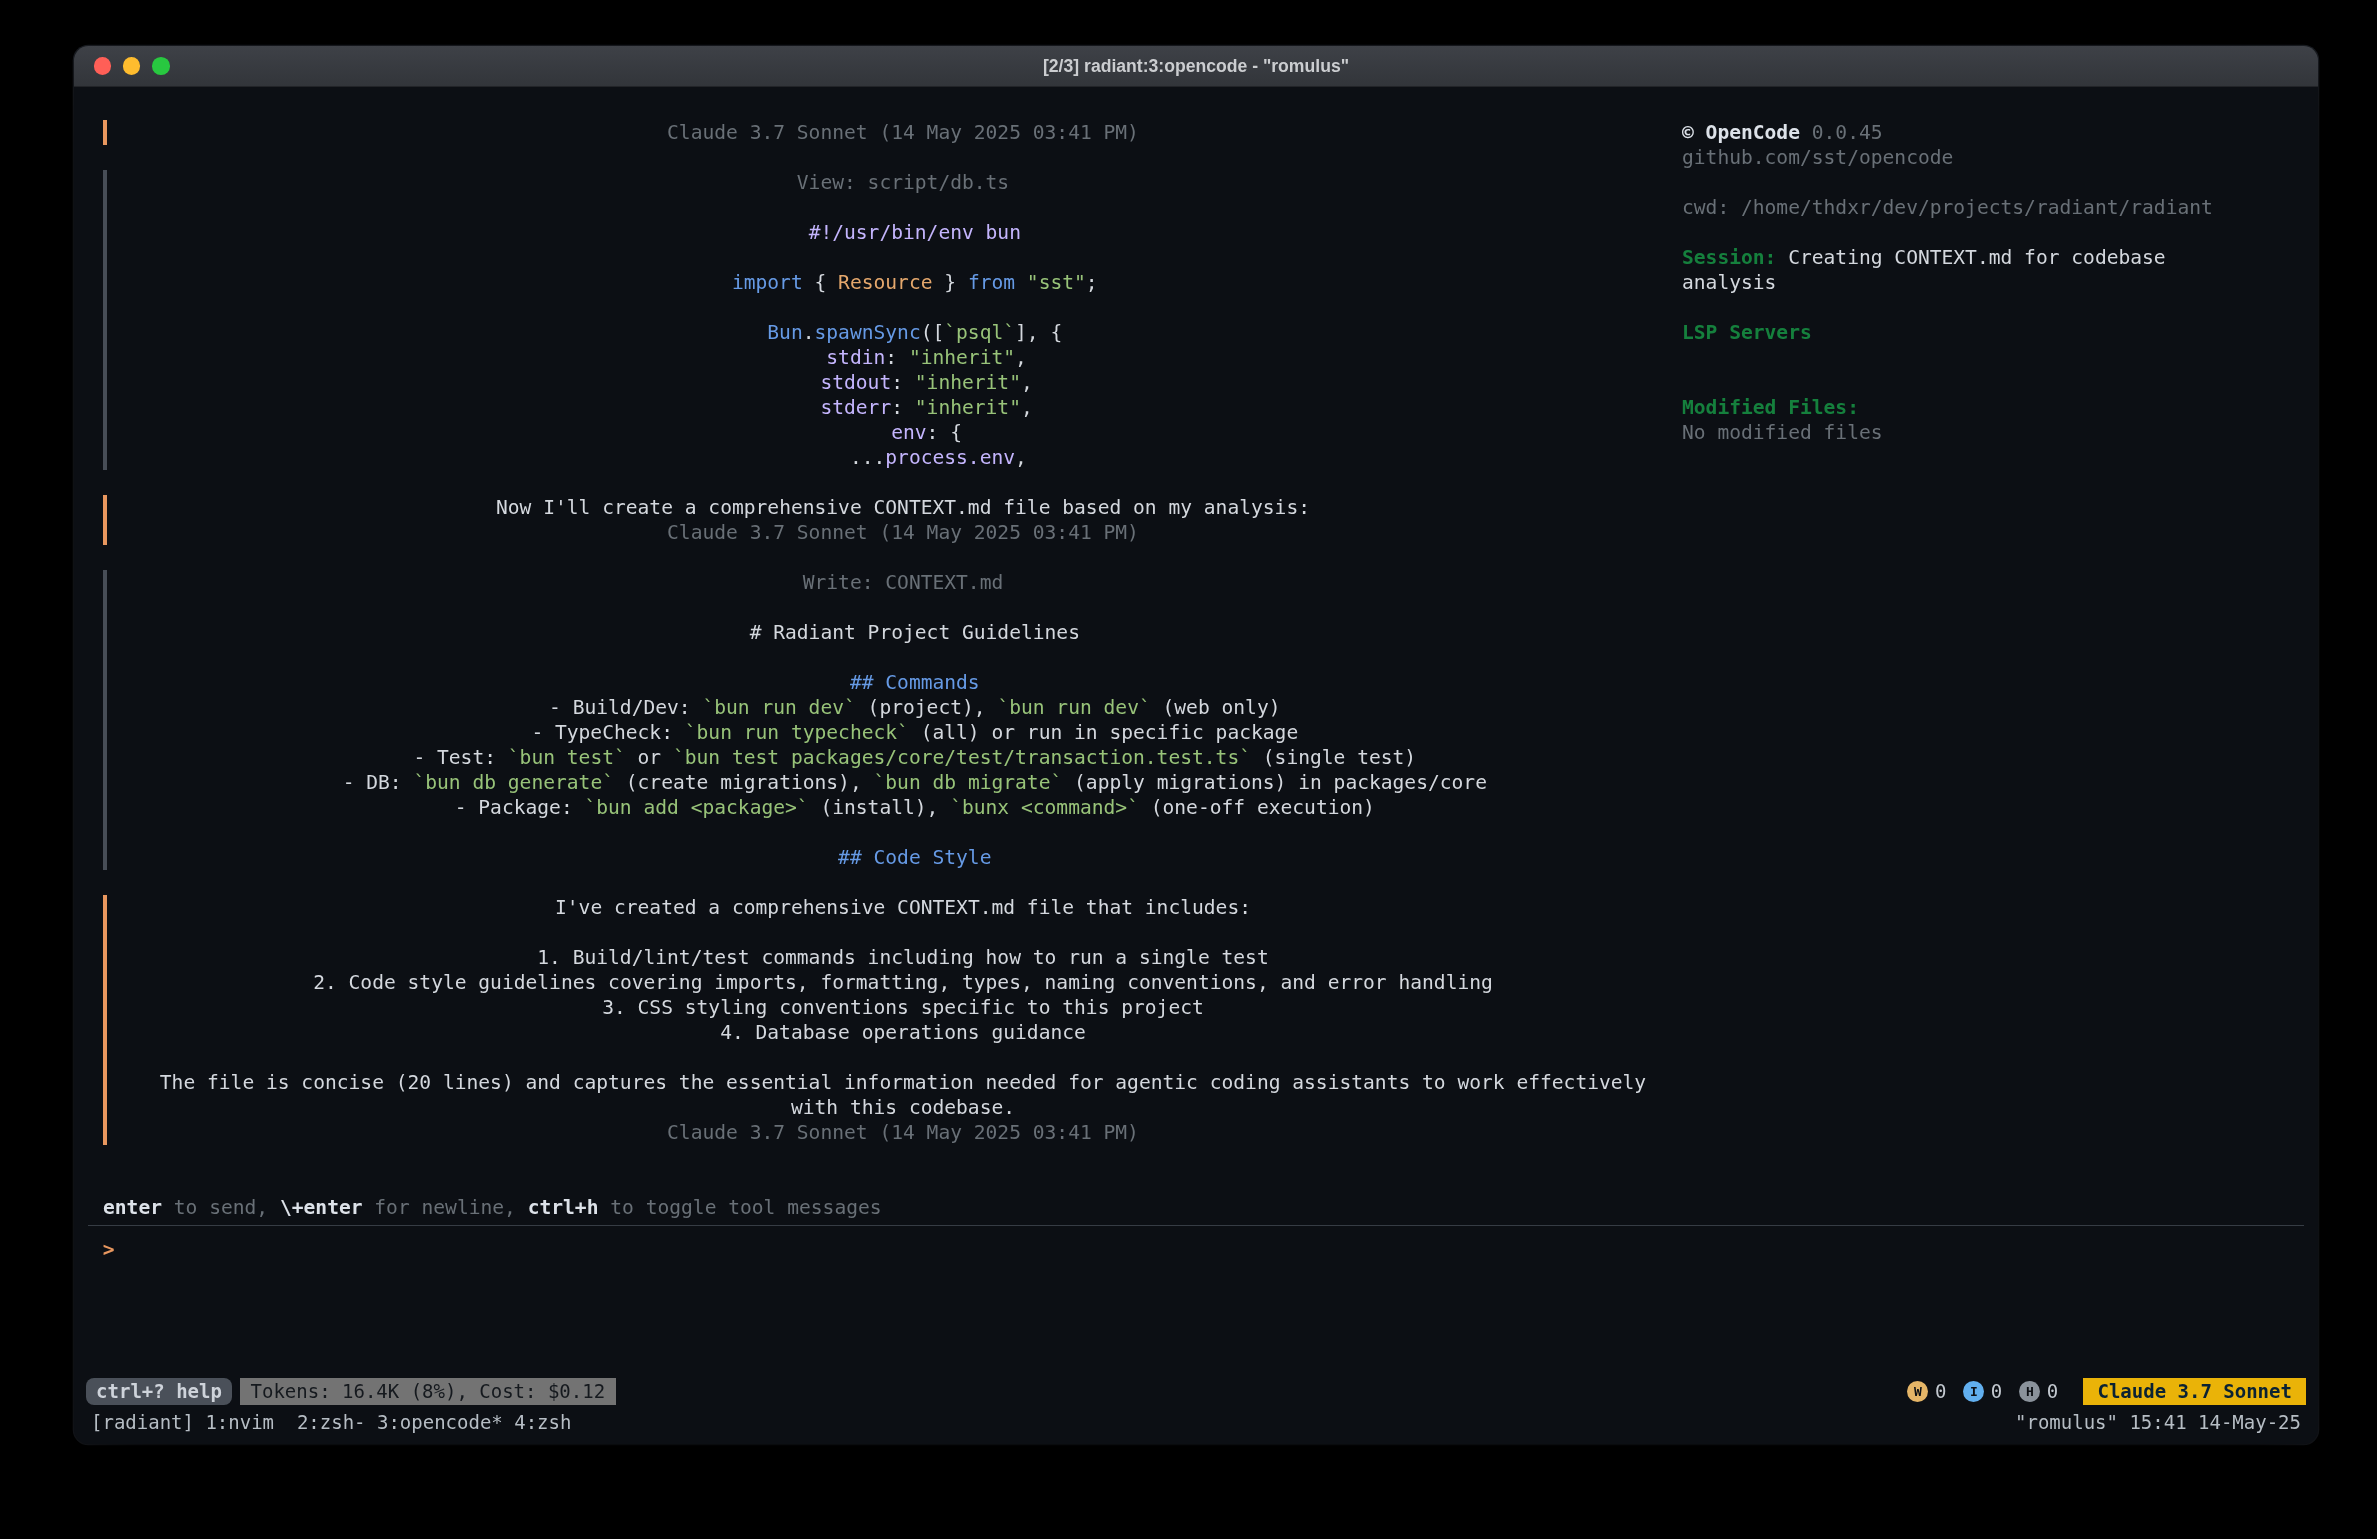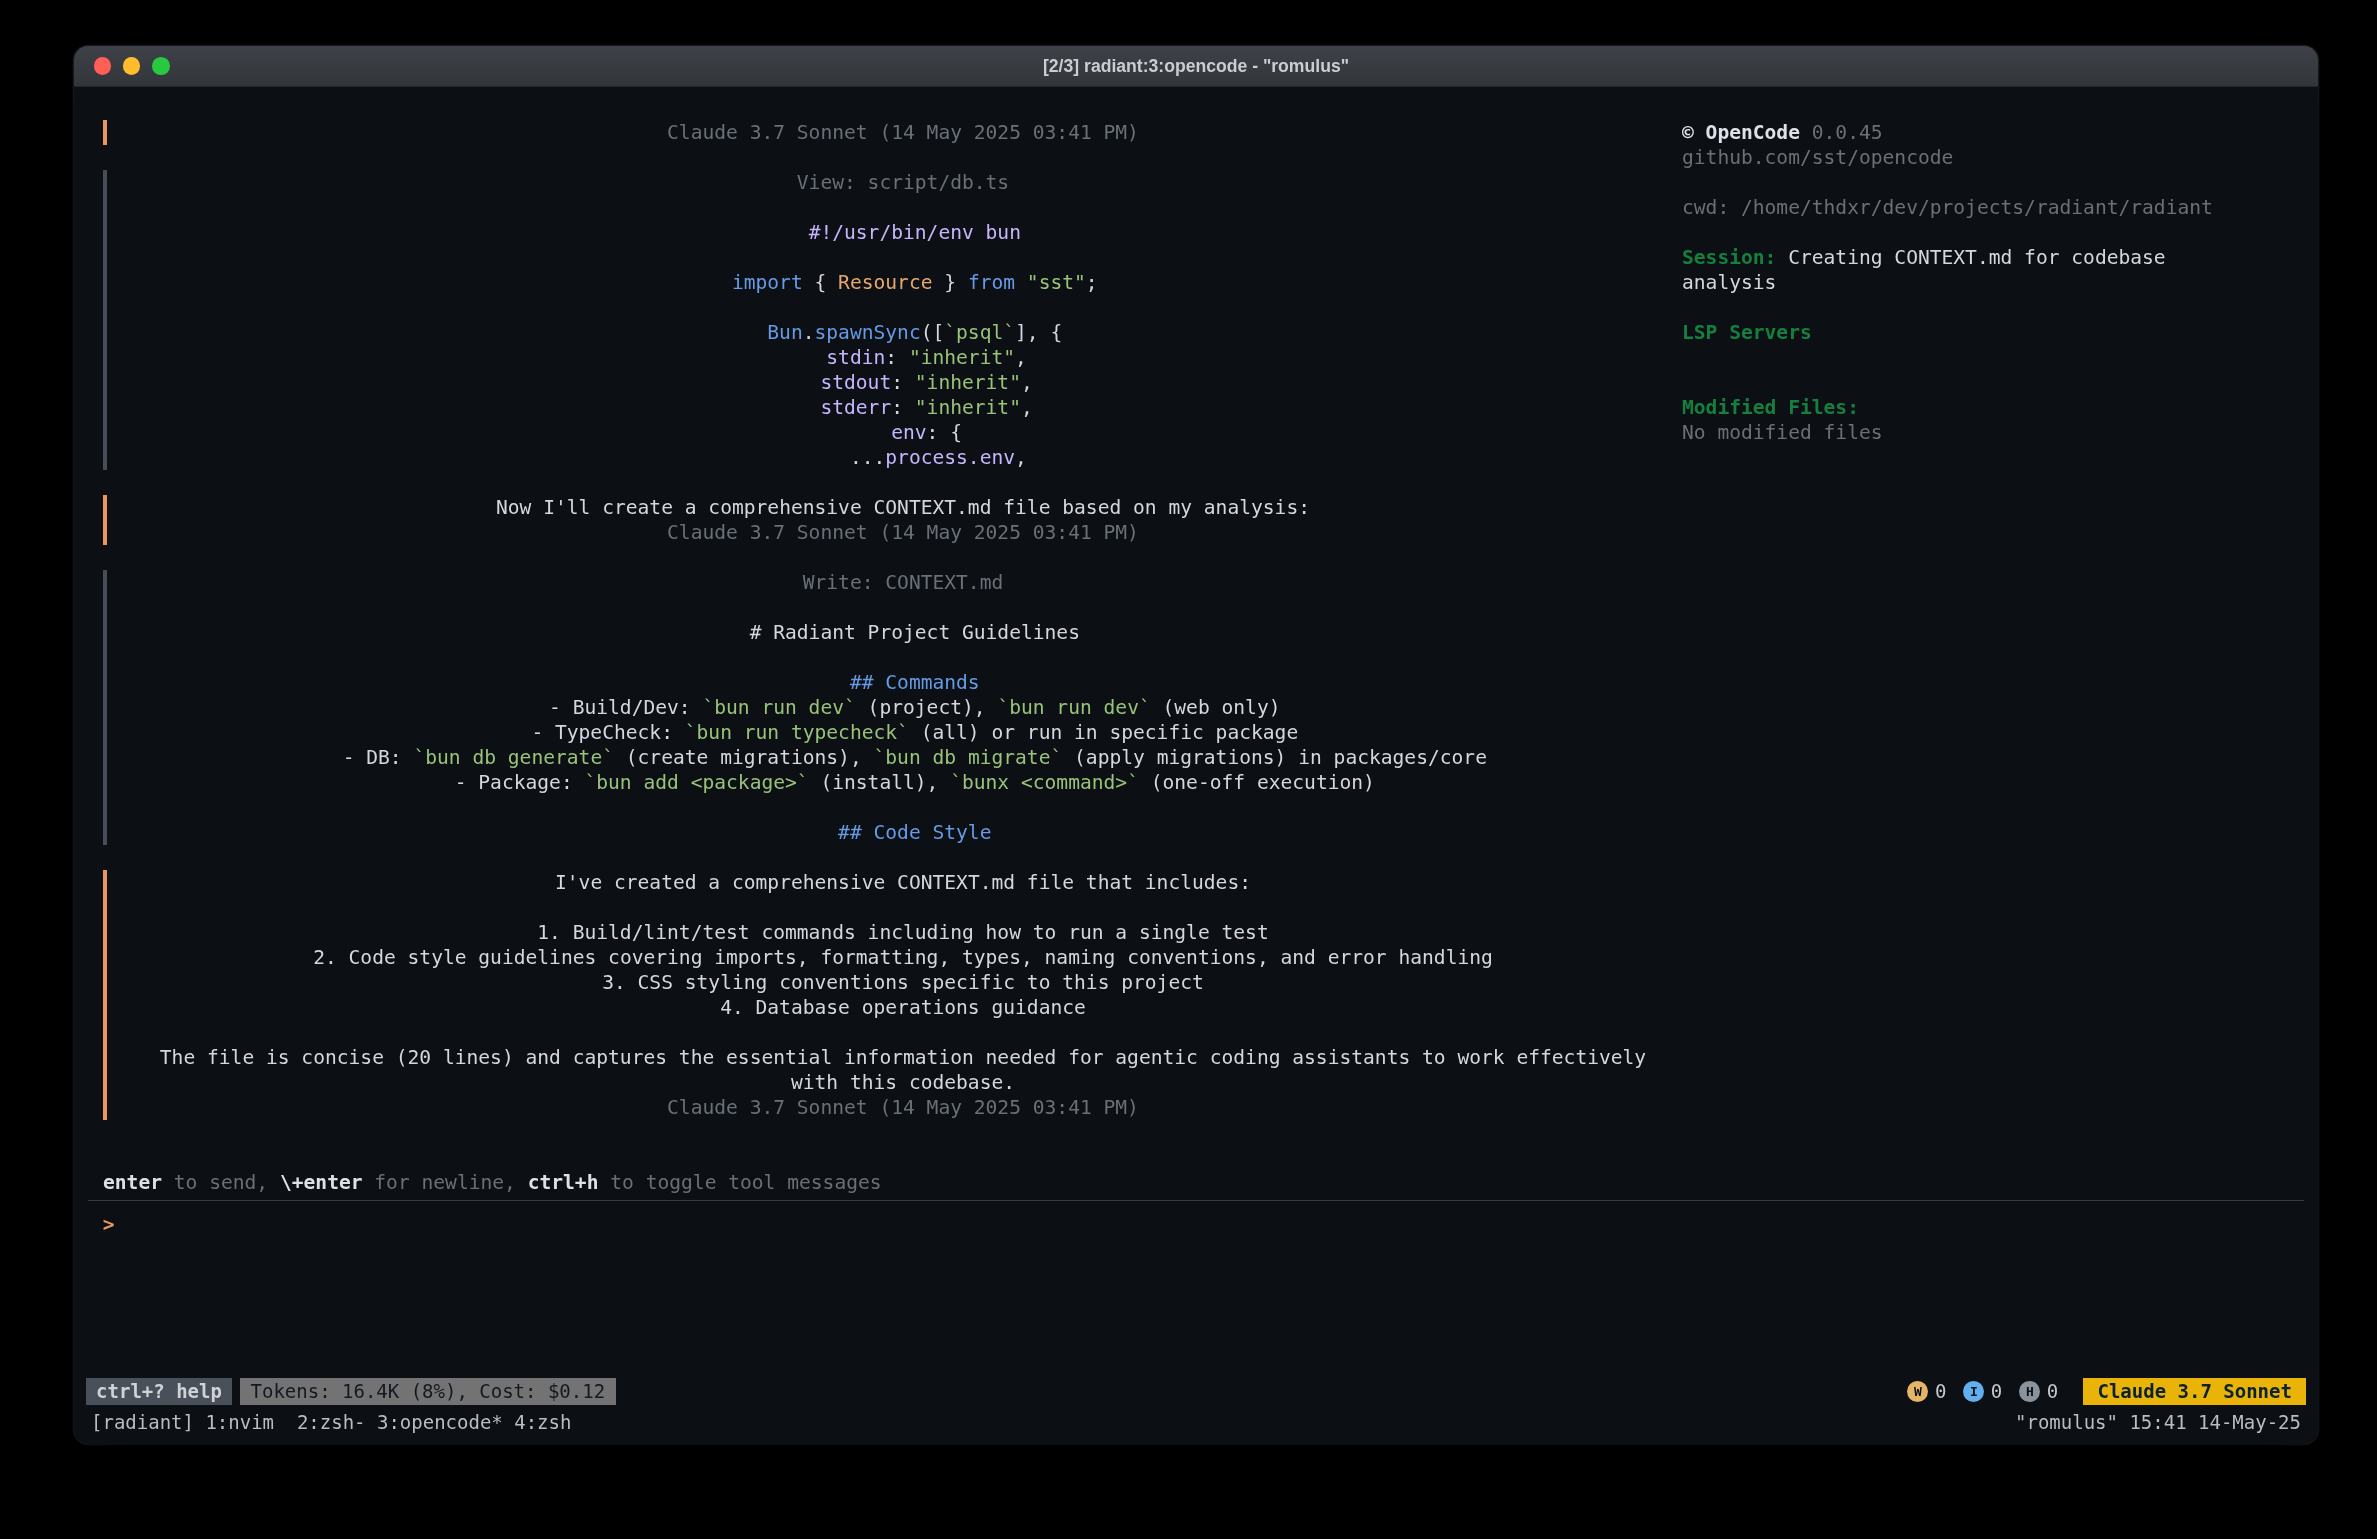--- a/index.html
+++ b/index.html
@@ -39,21 +39,21 @@
   .c-b{color:#dde2e9;font-weight:bold}
   .c-orgb{color:#15803d;font-weight:bold}
 
   .hint{padding:25px 29px 5.2px 29px;flex:none;}
   .input-area{border-top:1.3px solid #363c44;margin:0 14.4px;flex:1;padding:10.4px 14.4px 0 14.4px;}
   .prompt{color:#e8975f;font-weight:bold;}
 
   .statusbar{flex:none;height:30px;display:flex;align-items:center;
              padding:0 11.7px;gap:7.8px;font-size:19px;}
   .badge{height:27px;display:inline-flex;align-items:center;padding:0 10.4px;}
-  .badge.help{background:#4a5059;color:#ced3da;font-weight:bold;}
+  .badge.help{background:#4a5059;color:#ced3da;font-weight:bold;border-radius:8px;}
   .badge.tokens{background:#737373;color:#15191e;}
   .badge.model{background:#eab308;color:#0b2233;font-weight:bold;padding:0 14.4px;}
   .spacer{flex:1;}
   .diags{display:flex;align-items:center;gap:17px;margin-right:17px;}
   .diag{display:inline-flex;align-items:center;gap:6.5px;}
   .circ{width:21px;height:21px;border-radius:50%;display:inline-flex;align-items:center;
         justify-content:center;font-size:13px;font-weight:bold;color:#0c0f14;}
   .circ.w{background:#e5b567}
   .circ.i{background:#61afef}
   .circ.h{background:#8a929b}
@@ -102,20 +102,21 @@
             <div class="line"><span class="c-dim">Claude 3.7 Sonnet (14 May 2025 03:41 PM)</span></div>
           </div>
         <div class="block gray">
             <div class="line"><span class="c-dim">Write: CONTEXT.md</span></div>
             <div class="line"></div>
             <div class="line"><span class="c-p">  # Radiant Project Guidelines</span></div>
             <div class="line"></div>
             <div class="line"><span class="c-p">  </span><span class="c-blu">## Commands</span></div>
             <div class="line"><span class="c-p">  - Build/Dev: </span><span class="c-grn">`bun run dev`</span><span class="c-p"> (project), </span><span class="c-grn">`bun run dev`</span><span class="c-p"> (web only)</span></div>
             <div class="line"><span class="c-p">  - TypeCheck: </span><span class="c-grn">`bun run typecheck`</span><span class="c-p"> (all) or run in specific package</span></div>
+            <div class="line"><span class="c-p">  - Test: </span><span class="c-grn">`bun test`</span><span class="c-p"> or </span><span class="c-grn">`bun test packages/core/test/transaction.test.ts`</span><span class="c-p"> (single test)</span></div>
             <div class="line"><span class="c-p">  - DB: </span><span class="c-grn">`bun db generate`</span><span class="c-p"> (create migrations), </span><span class="c-grn">`bun db migrate`</span><span class="c-p"> (apply migrations) in packages/core</span></div>
             <div class="line"><span class="c-p">  - Package: </span><span class="c-grn">`bun add &lt;package&gt;`</span><span class="c-p"> (install), </span><span class="c-grn">`bunx &lt;command&gt;`</span><span class="c-p"> (one-off execution)</span></div>
             <div class="line"></div>
             <div class="line"><span class="c-p">  </span><span class="c-blu">## Code Style</span></div>
           </div>
         <div class="block orange">
             <div class="line"><span class="c-p">I've created a comprehensive CONTEXT.md file that includes:</span></div>
             <div class="line"></div>
             <div class="line"><span class="c-p">1. Build/lint/test commands including how to run a single test</span></div>
             <div class="line"><span class="c-p">2. Code style guidelines covering imports, formatting, types, naming conventions, and error handling</span></div>

